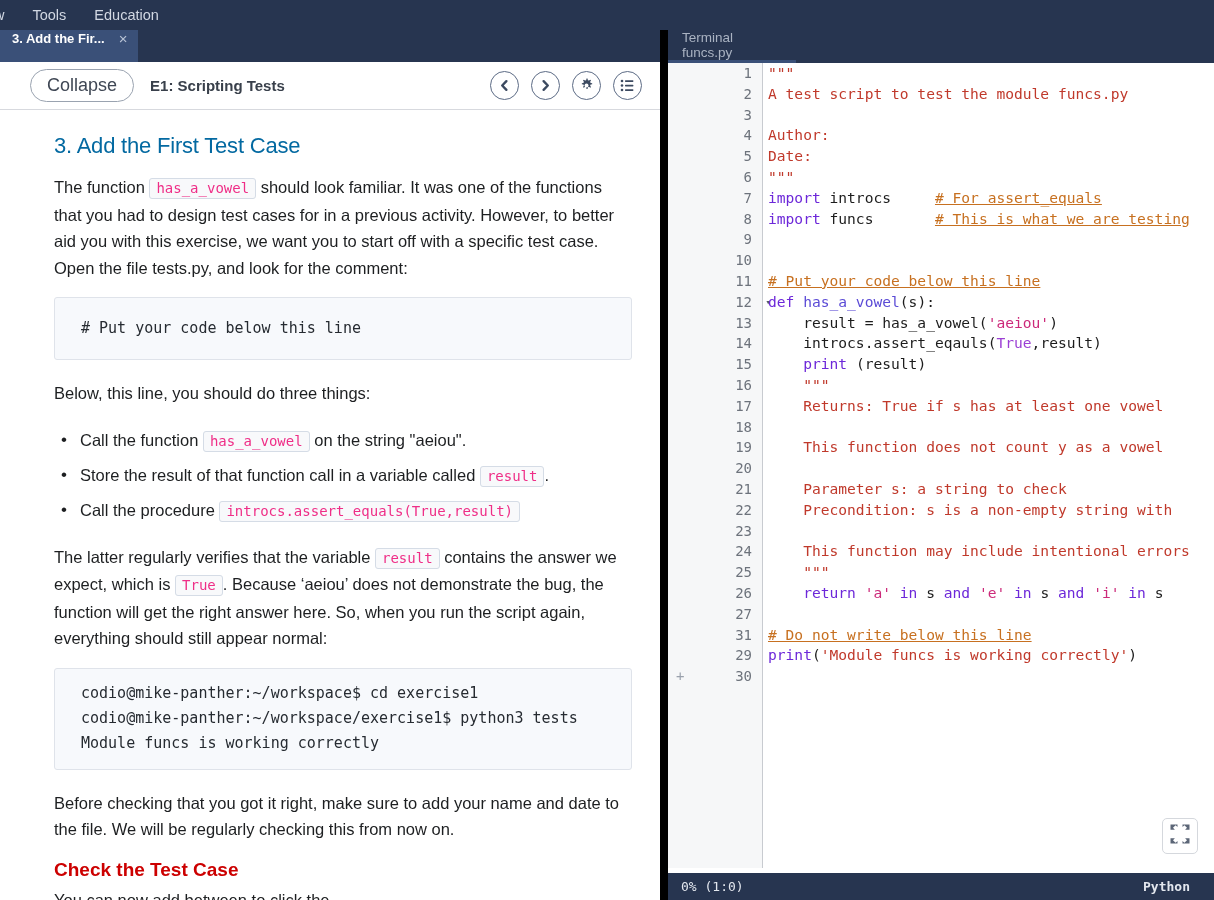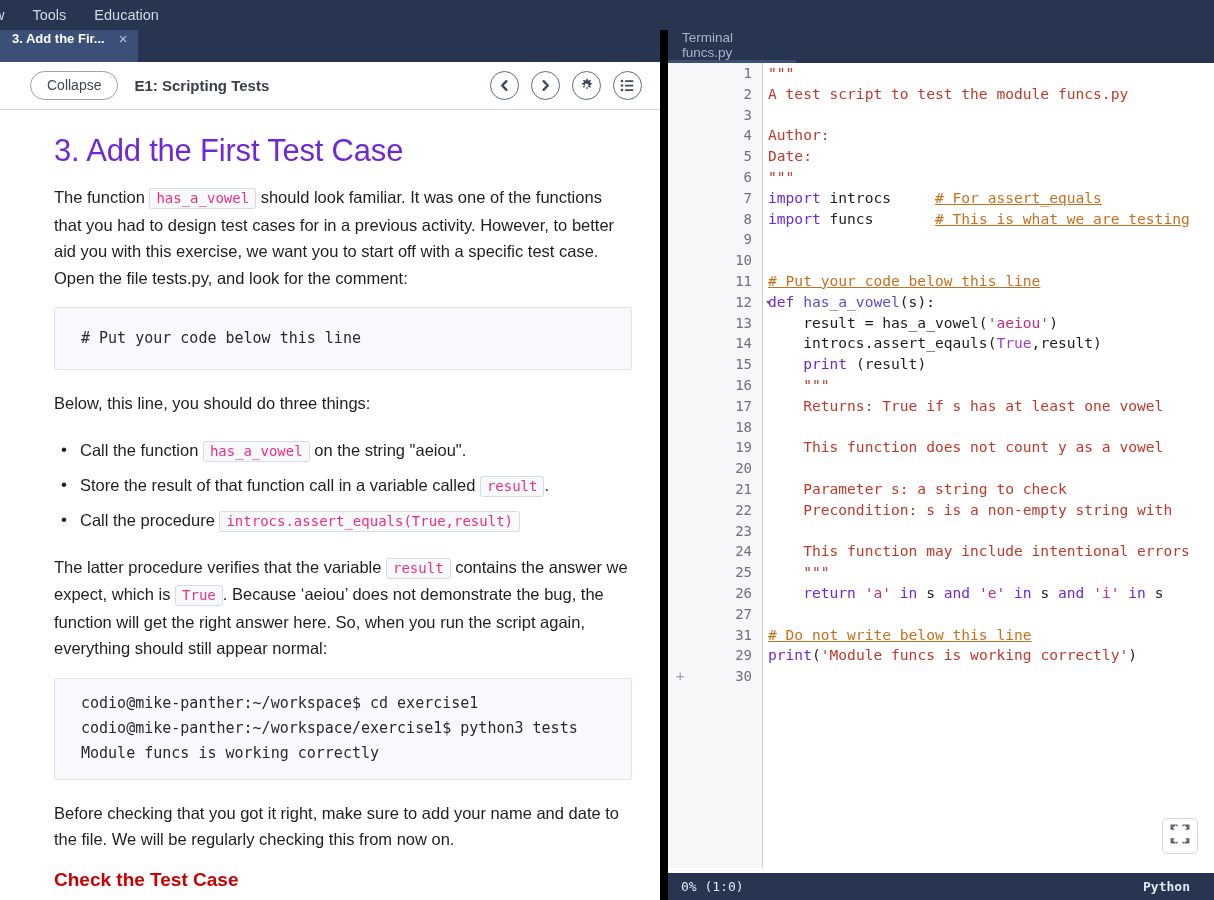--- a/index.html
+++ b/index.html
@@ -50,21 +50,21 @@
 
   #guide-toolbar {
     position: absolute; left: 0; top: 32px; width: 660px; height: 48px;
     background: #ffffff;
     display: flex; align-items: center;
     border-bottom: 1px solid #d7d9de;
   }
   #collapse-btn {
     margin-left: 30px;
     border: 1px solid #9aa3b0; border-radius: 18px;
-    padding: 6px 16px 7px; font-size: 14px; color: #3f4754;
+    padding: 6px 16px 7px; font-size: 18px; color: #3f4754;
     background: #ffffff; cursor: pointer; line-height: 1;
   }
   #guide-title {
     margin-left: 16px; font-size: 15px; font-weight: bold; color: #39404b;
     white-space: nowrap;
   }
   #guide-icons {
     margin-left: auto; margin-right: 18px;
     display: flex; align-items: center; gap: 12px;
   }
@@ -75,21 +75,21 @@
     background: #ffffff; cursor: pointer;
   }
   .circ-btn svg { display: block; }
 
   #guide-body {
     position: absolute; left: 0; top: 81px; width: 660px; height: 789px;
     padding: 22px 28px 0 54px;
     overflow: hidden;
   }
   #guide-body h1 {
-    color: #6d28d9; font-size: 31px; font-weight: normal;
+    color: #0369a1; font-size: 22px; font-weight: normal;
     letter-spacing: -0.2px; margin-bottom: 15px;
   }
   #guide-body p {
     font-size: 16.5px; line-height: 26.5px; color: #1d1f21;
     margin-bottom: 16px;
   }
   #guide-body ul { list-style: none; margin: 0 0 16px 0; }
   #guide-body li {
     font-size: 16.5px; line-height: 34px; color: #1d1f21;
     padding-left: 26px; position: relative;
@@ -272,21 +272,21 @@
     <pre class="block"># Put your code below this line</pre>
 
     <p>Below, this line, you should do three things:</p>
 
     <ul>
       <li><span>Call the function </span><code class="chip">has_a_vowel</code><span> on the string "aeiou".</span></li>
       <li><span>Store the result of that function call in a variable called </span><code class="chip">result</code><span>.</span></li>
       <li><span>Call the procedure </span><code class="chip">introcs.assert_equals(True,result)</code><span></span></li>
     </ul>
 
-    <p><span>The latter procedure verifies that the variable </span><code class="chip">result</code><span> contains the answer we expect, which is </span><code class="chip">True</code><span>. Because ‘aeiou’ does not demonstrate the bug, the function will get the right answer here. So, when you run the script again, everything should still appear normal:</span></p>
+    <p><span>The latter regularly verifies that the variable </span><code class="chip">result</code><span> contains the answer we expect, which is </span><code class="chip">True</code><span>. Because ‘aeiou’ does not demonstrate the bug, the function will get the right answer here. So, when you run the script again, everything should still appear normal:</span></p>
 
     <pre class="block term">codio@mike-panther:~/workspace$ cd exercise1
 codio@mike-panther:~/workspace/exercise1$ python3 tests
 Module funcs is working correctly</pre>
 
     <p>Before checking that you got it right, make sure to add your name and date to the file. We will be regularly checking this from now on.</p>
 
     <h2 class="subhead">Check the Test Case</h2>
     <p class="cut">You can now add between to click the...</p>
   </div>

